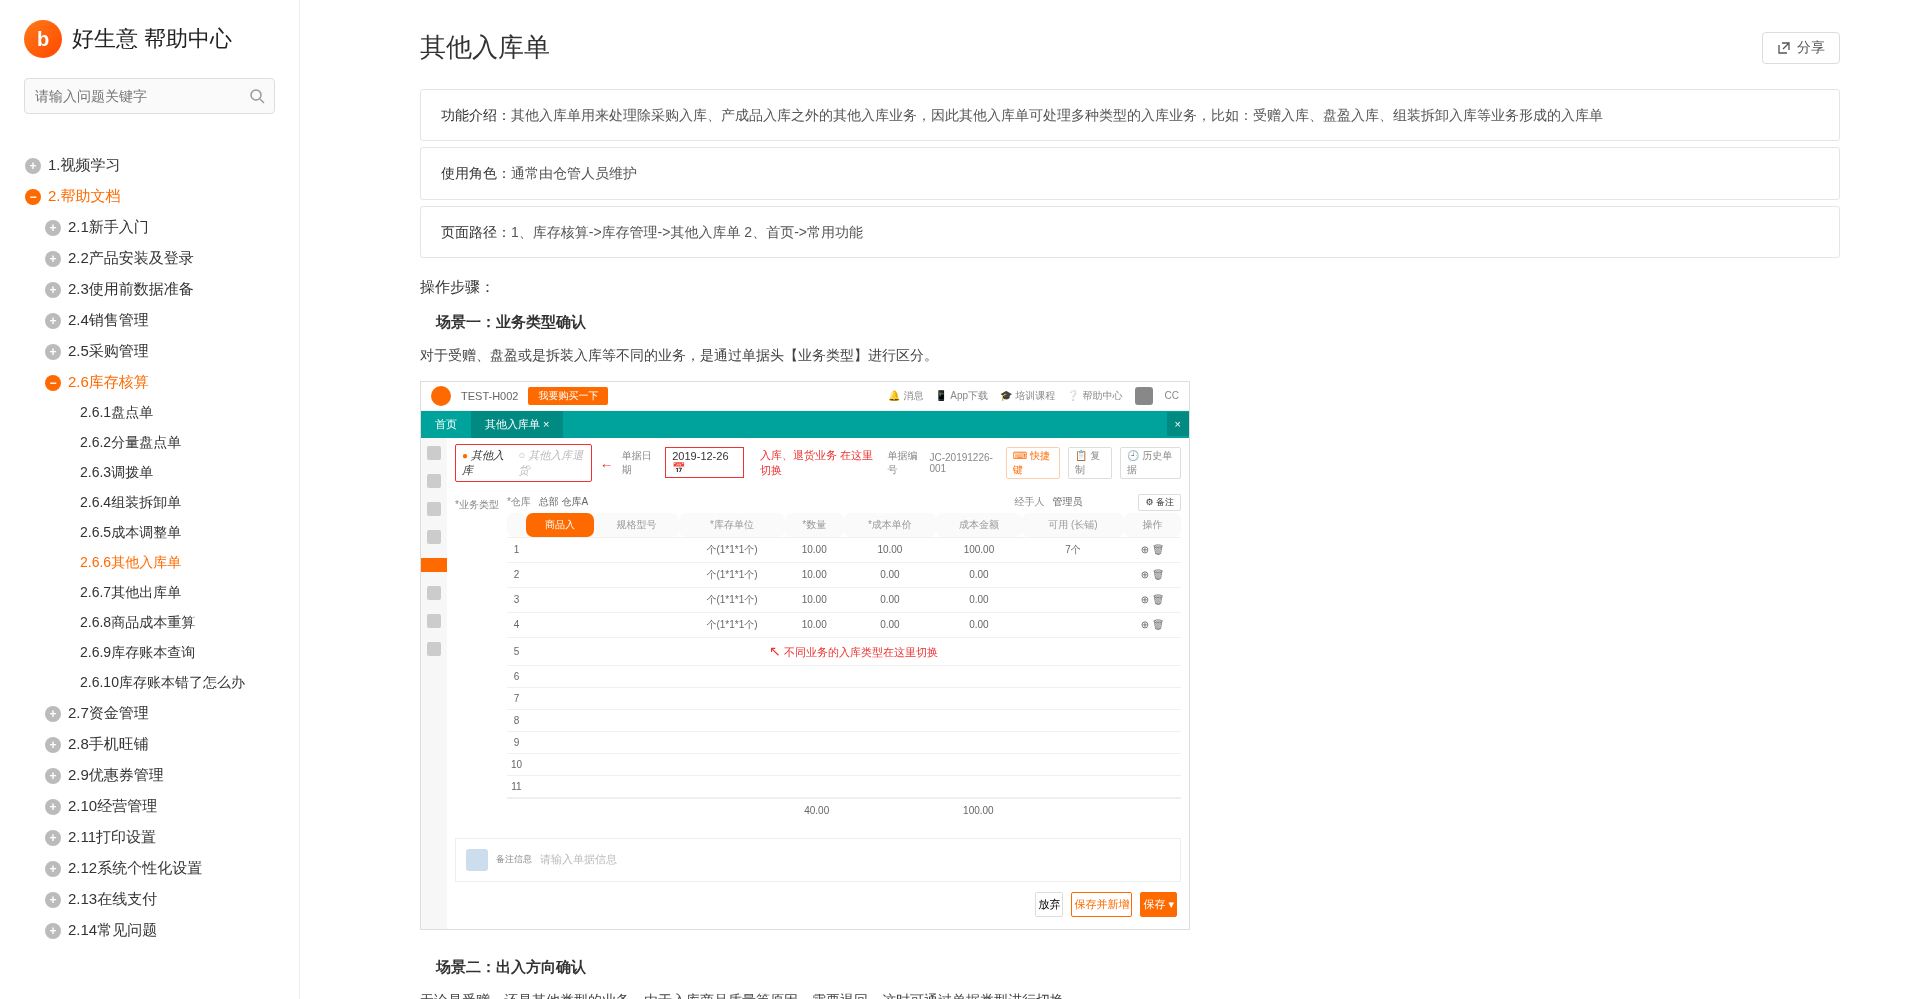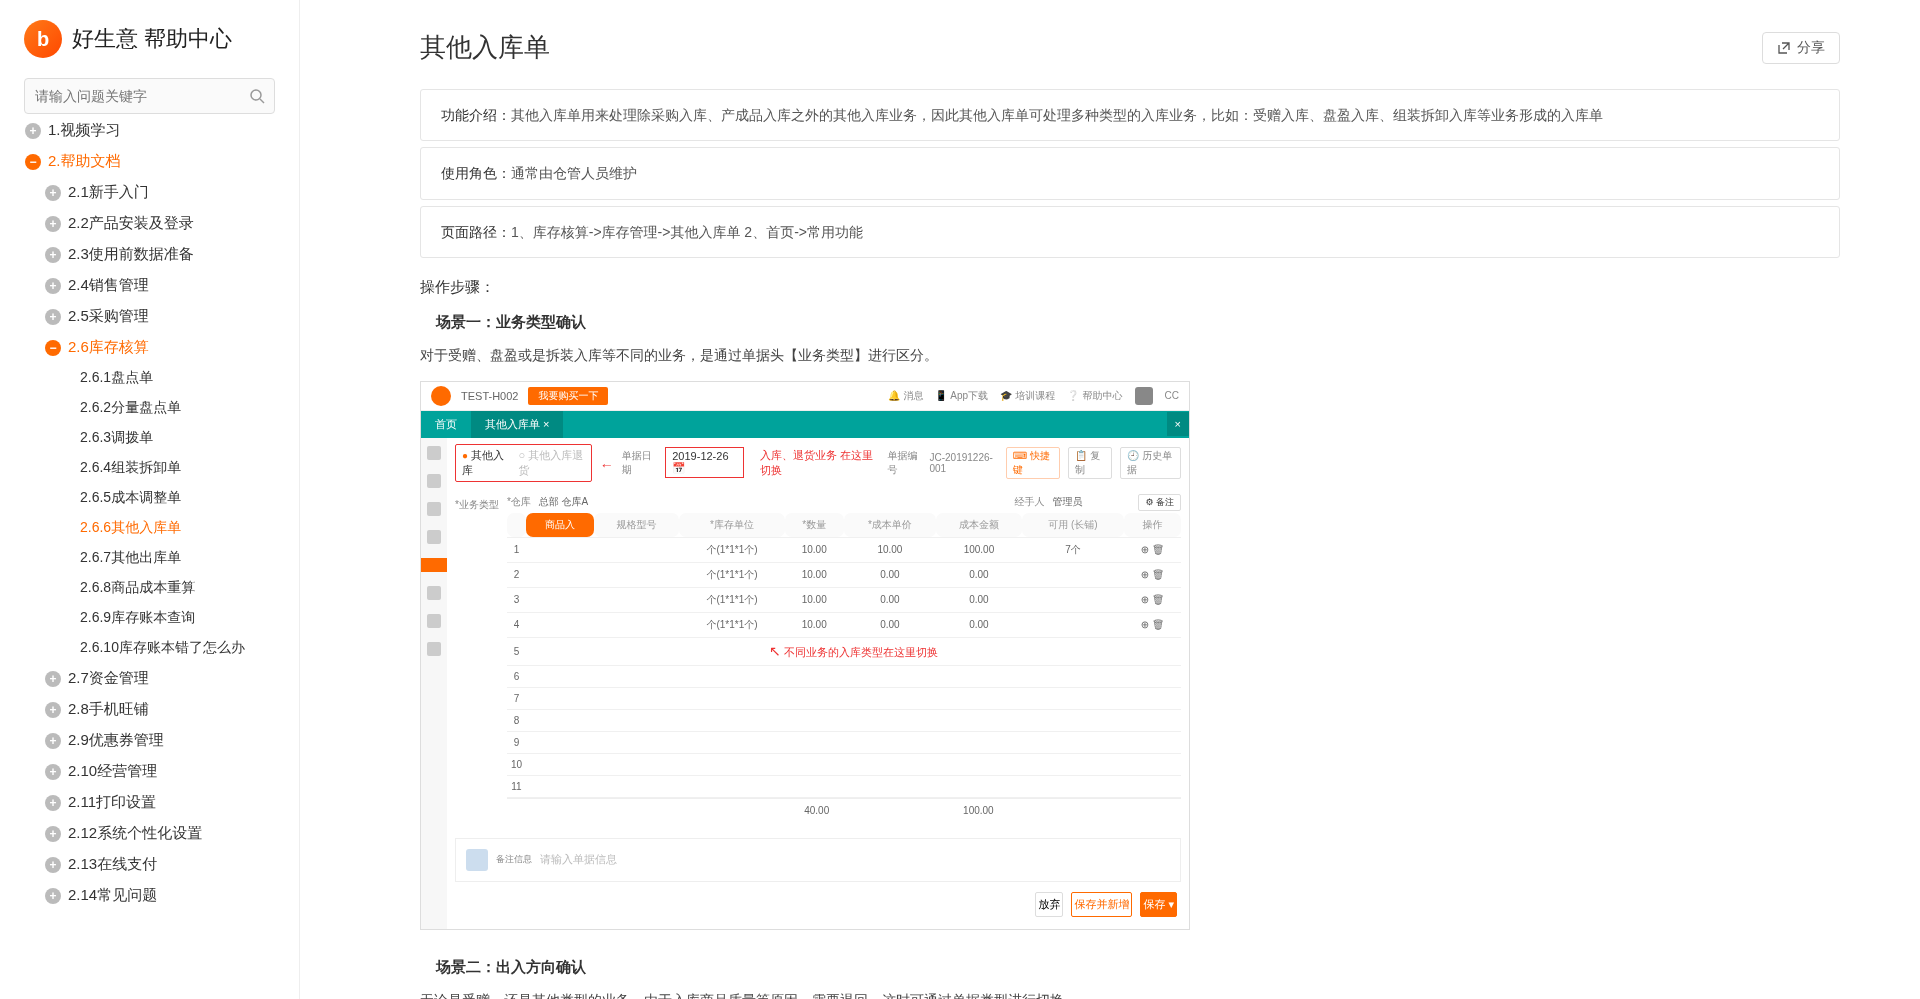--- a/index.html
+++ b/index.html
@@ -2,21 +2,21 @@
 <html><head>
 <meta charset="utf-8">
 <style>
 * { margin: 0; padding: 0; box-sizing: border-box; }
 body { font-family: "Microsoft YaHei", -apple-system, sans-serif; font-size: 14px; color: #333; background: #fff; }
 .container { display: flex; width: 1920px; }
 .sidebar { width: 300px; padding: 20px 24px; border-right: 1px solid #eee; }
 .logo-row { display: flex; align-items: center; margin-bottom: 20px; }
 .logo-badge { width: 38px; height: 38px; border-radius: 50%; background: linear-gradient(135deg,#ff7a18,#ff4800); color: #fff; display: flex; align-items: center; justify-content: center; font-weight: bold; font-size: 20px; margin-right: 10px; }
 .logo-text { font-size: 22px; font-weight: 500; color: #222; }
-.search-wrap { position: relative; margin-bottom: 1px; }
+.search-wrap { position: relative; margin-bottom: 36px; }
 .search-input { width: 100%; height: 36px; border: 1px solid #ddd; border-radius: 4px; padding: 0 34px 0 10px; font-size: 14px; color: #999; background: #fafafa; }
 .search-icon-pos { position: absolute; right: 10px; top: 50%; transform: translateY(-50%); color: #999; }
 .nav-item { display: flex; align-items: center; padding: 6px 0; cursor: pointer; color: #333; font-size: 15px; }
 .nav-item.active { color: #ff6a00; }
 .nav-item .bullet { width: 18px; height: 18px; display: inline-flex; align-items: center; justify-content: center; margin-right: 6px; }
 .plus-circle,.minus-circle { width: 16px; height: 16px; border-radius: 50%; background: #bbb; color: #fff; font-size: 12px; line-height: 16px; text-align: center; font-weight: bold; }
 .minus-circle { background: #ff6a00; }
 .nav-l1 { padding-left: 0; }
 .nav-l2 { padding-left: 20px; }
 .nav-l3 { padding-left: 56px; font-size: 14px; }
@@ -39,21 +39,21 @@
 .ss-tabbar { background: #00a39b; display: flex; align-items: center; color: #fff; font-size: 11px; }
 .ss-tab { padding: 6px 14px; }
 .ss-tab.active { background: #008a82; }
 .ss-tab-close { background: #008a82; padding: 6px 8px; margin-left: auto; }
 .ss-body { display: flex; }
 .ss-leftnav { width: 26px; background: #f7f7f7; display: flex; flex-direction: column; align-items: center; padding-top: 8px; gap: 14px; }
 .ss-leftnav-item { width: 14px; height: 14px; background: #ccc; border-radius: 2px; }
 .ss-leftnav-item.sel { background: #ff6a00; width: 26px; border-radius: 0; }
 .ss-content { flex: 1; padding: 0 8px 8px; background: #fff; }
 .ss-row { display: flex; align-items: center; padding: 6px 0; gap: 8px; }
-.ss-redbox { border: 1.5px solid #e33; padding: 3px 6px; border-radius: 2px; display: inline-flex; gap: 10px; align-items: center; }
+.ss-redbox { border: 1.5px solid #e33; padding: 3px 6px; border-radius: 2px; display: inline-flex; gap: 10px; align-items: center; font-style: italic; }
 .ss-bullet-orange { color: #ff6a00; font-size: 10px; }
 .ss-date { border: 1px solid #e33; padding: 2px 6px; }
 .ss-anno { color: #e33; font-size: 11px; margin-left: 8px; }
 .ss-meta-right { margin-left: auto; display: flex; gap: 8px; font-size: 10px; color: #888; align-items: center; }
 .ss-chip { border: 1px solid #ddd; padding: 1px 6px; border-radius: 2px; }
 .ss-chip.orange { color: #ff6a00; border-color: #ffcdae; }
 .ss-field-label { color: #888; font-size: 10px; }
 .ss-dropdown { border: 1.5px solid #e33; width: 130px; position: relative; background: #fff; }
 .ss-dropdown-head { border-bottom: 1px solid #eee; padding: 3px 6px; color: #999; display: flex; justify-content: space-between; }
 .ss-dropdown-item { padding: 3px 8px; }

